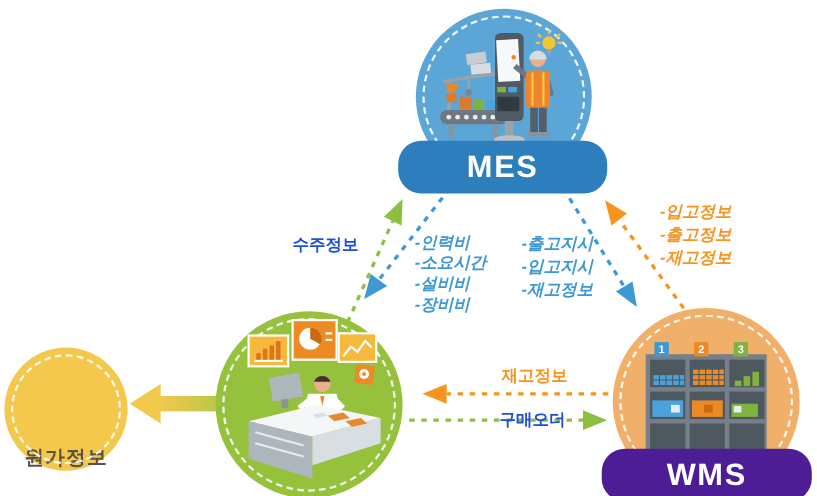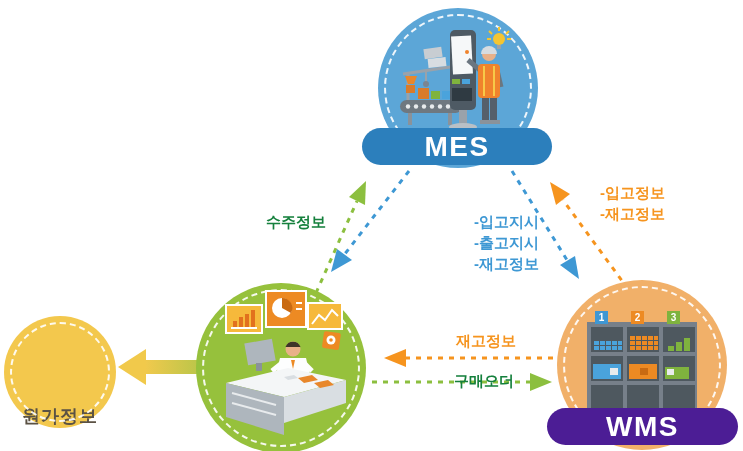--- a/index.html
+++ b/index.html
@@ -5,39 +5,39 @@
   html,body{margin:0;padding:0;background:#fff;}
   .canvas{
     position:relative;width:743px;height:451px;background:#ffffff;overflow:hidden;
     font-family:"Liberation Sans",sans-serif;
   }
   #arrows{position:absolute;left:0;top:0;z-index:1;}
   .circle{position:absolute;border-radius:50%;z-index:2;}
   .dashed-ring{position:absolute;inset:6px;border:2px dashed rgba(255,255,255,.9);border-radius:50%;}
   .illus{position:absolute;inset:0;width:100%;height:100%;}
   .pill{
-    position:absolute;height:37px;border-radius:21px;z-index:4;
+    position:absolute;height:48px;border-radius:21px;z-index:4;
     display:flex;align-items:center;justify-content:center;
     color:#fff;font-weight:700;font-size:28px;letter-spacing:1.5px;
   }
   .pill-mes{left:362px;top:128px;width:190px;background:#2C7FBC;}
   .pill-erp{left:183px;top:409px;width:197px;background:#5A8A2C;}
   .pill-wms{left:547px;top:408px;width:191px;background:#4c1d95;}
   .circle-mes{left:378px;top:8px;width:160px;height:160px;background:#5CA6D7;}
   .circle-erp{left:196px;top:283px;width:170px;height:170px;background:#96C13C;}
   .circle-wms{left:557px;top:280px;width:170px;height:170px;background:#F1B069;}
   .circle-cost{
     left:4px;top:316px;width:112px;height:112px;background:#F3C84D;
     display:flex;align-items:flex-end;justify-content:center;
   }
   .cost-text{font-weight:700;font-size:18px;color:#5B5244;letter-spacing:1px;}
   .flow-label{position:absolute;z-index:5;font-weight:700;font-size:15px;white-space:nowrap;}
   .flow-list{position:absolute;z-index:5;font-weight:700;font-size:15px;}
-  .flow-list div{white-space:nowrap;}
-  .c-green{color:#15803d;}
+  .flow-list div{white-space:nowrap;font-style:italic;}
+  .c-green{color:#1d4ed8;}
   .c-blue{color:#3E98D4;}
   .c-orange{color:#F6941E;}
   .label-order{left:266px;top:213px;}
   .list-mes-erp{left:377px;top:211px;line-height:19px;}
   .list-mes-wms{left:474px;top:211px;line-height:21px;}
   .list-wms-mes{left:600px;top:182px;line-height:21px;}
   .label-stock{left:456px;top:332px;text-align:right;}
   .label-purchase{left:412px;top:372px;margin-left:42px;}
 </style>
 </head>
@@ -286,28 +286,35 @@
     <span>WMS</span>
   </div>
 
   <div class="circle circle-cost">
     <div class="dashed-ring"></div>
     <span class="cost-text">원가정보</span>
   </div>
 
   <div class="flow-label c-green label-order">수주정보</div>
 
+  <div class="flow-list c-blue list-mes-erp">
+    <div>-인력비</div>
+    <div>-소요시간</div>
+    <div>-설비비</div>
+    <div>-장비비</div>
+  </div>
 
   <div class="flow-list c-blue list-mes-wms">
+    <div>-출고지시</div>
     <div>-입고지시</div>
-    <div>-출고지시</div>
     <div>-재고정보</div>
   </div>
 
   <div class="flow-list c-orange list-wms-mes">
     <div>-입고정보</div>
+    <div>-출고정보</div>
     <div>-재고정보</div>
   </div>
 
   <div class="flow-label c-orange label-stock">재고정보</div>
   <div class="flow-label c-green label-purchase">구매오더</div>
 
 </div>
 
 </body></html>

